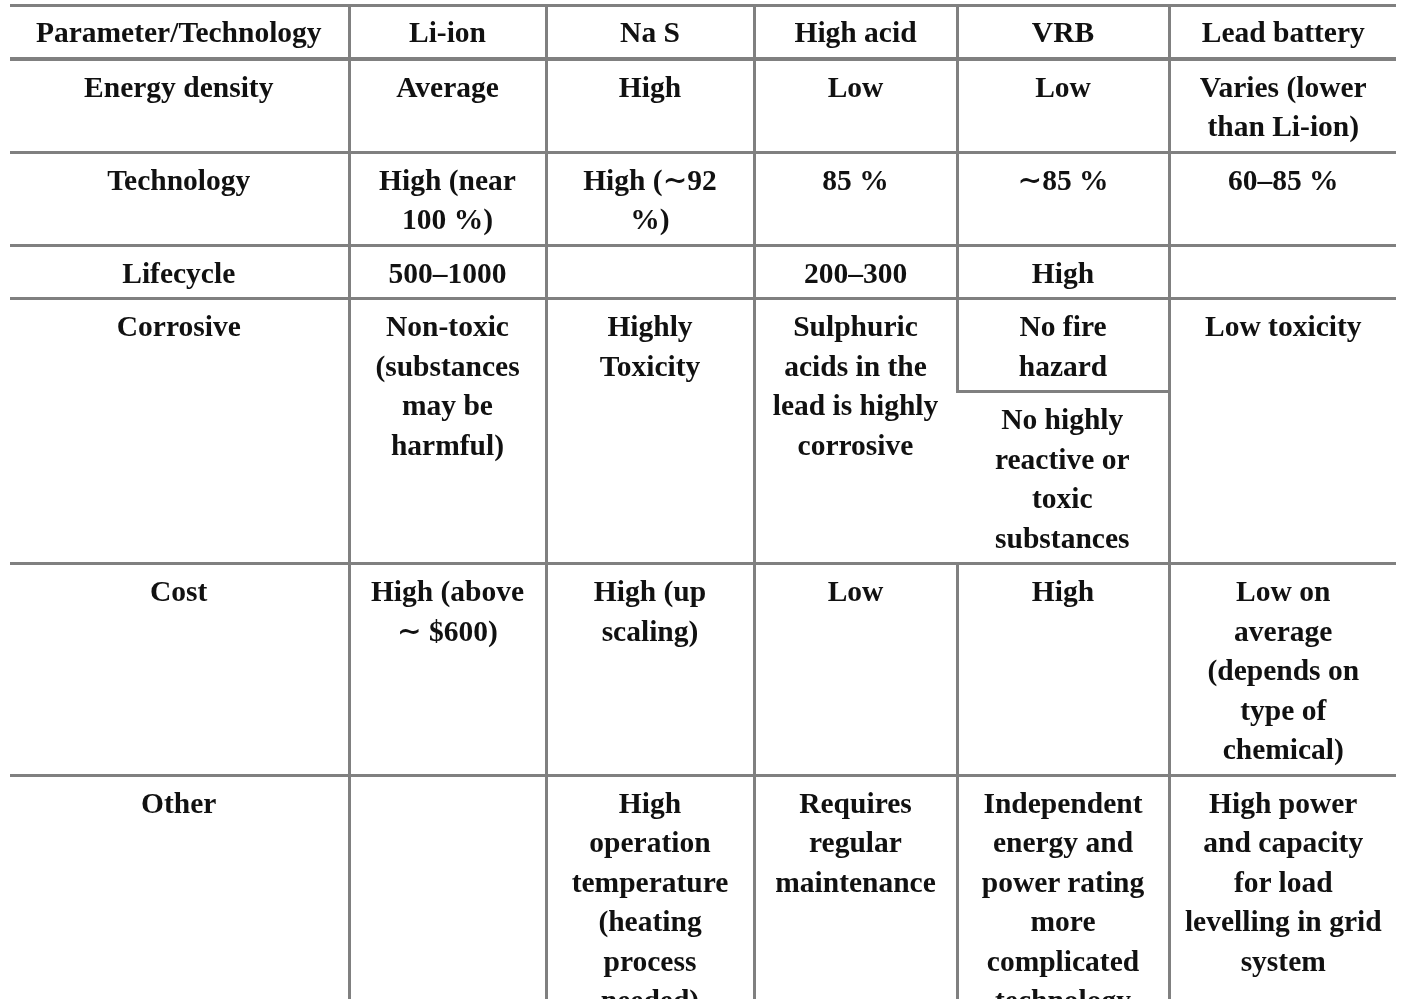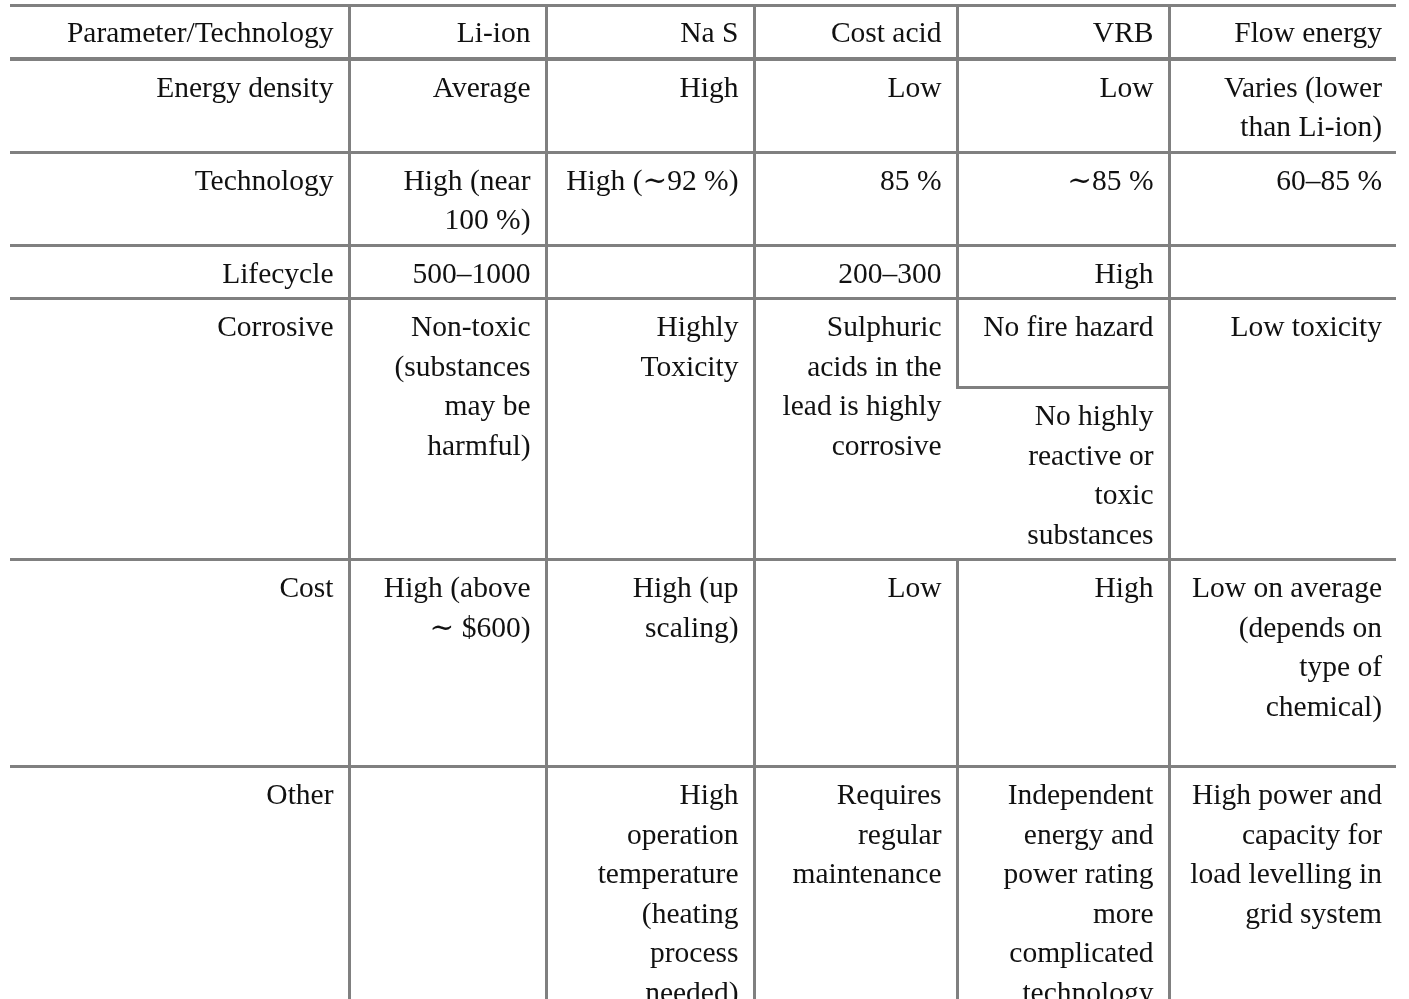--- a/index.html
+++ b/index.html
@@ -20,22 +20,22 @@
     left: 10px;
     top: 4px;
     width: 1386px;
     border-collapse: collapse;
     table-layout: fixed;
     font-size: 29.5px;
     line-height: 39.5px;
   }
   .tbl th, .tbl td {
     vertical-align: top;
-    text-align: right;
-    font-weight: normal;
+    text-align: center;
+    font-weight: bold;
     padding: 7px 14px 4px 14px;
     border-left: 3px solid #808080;
     border-bottom: 3px solid #808080;
     box-sizing: border-box;
     word-wrap: break-word;
   }
   .tbl tr > *:first-child { border-left: none; }
   .tbl thead tr { border-top: 3px solid #808080; }
   .tbl thead th {
     border-bottom: 4px solid #808080;
@@ -67,23 +67,23 @@
       <col class="col2">
       <col class="col3">
       <col class="col4">
       <col class="col5">
   </colgroup>
   <thead>
     <tr>
       <th>Parameter/Technology</th>
       <th>Li-ion</th>
       <th>Na S</th>
-      <th>Cost acid</th>
+      <th>High acid</th>
       <th>VRB</th>
-      <th>Flow energy</th>
+      <th>Lead battery</th>
     </tr>
   </thead>
   <tbody>
     <tr class="row-energy">
       <td>Energy density</td>
       <td>Average</td>
       <td>High</td>
       <td>Low</td>
       <td>Low</td>
       <td>Varies (lower than Li-ion)</td>

